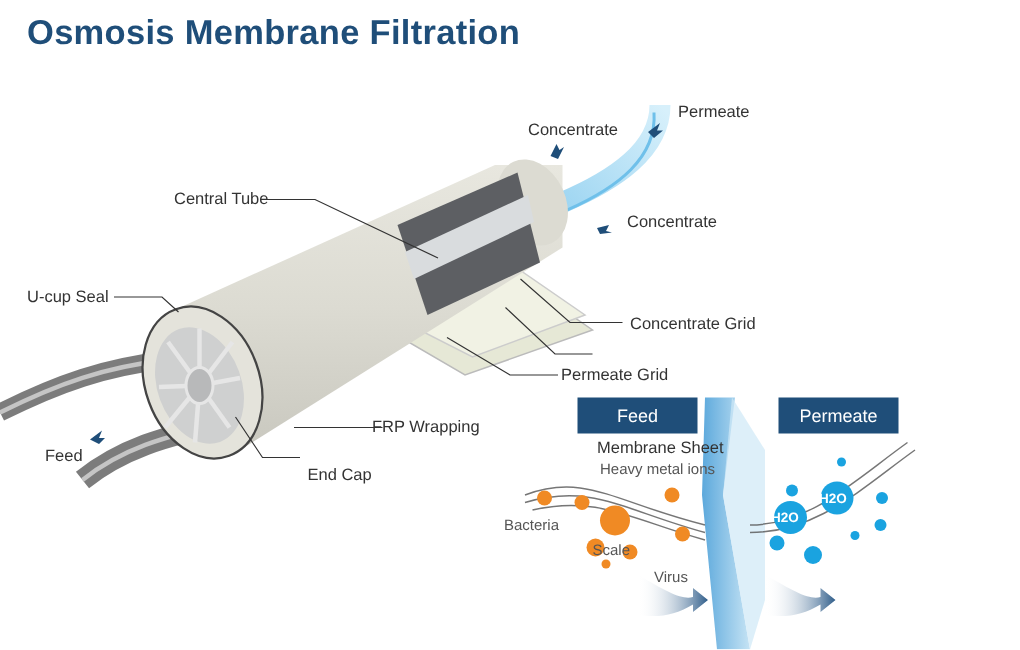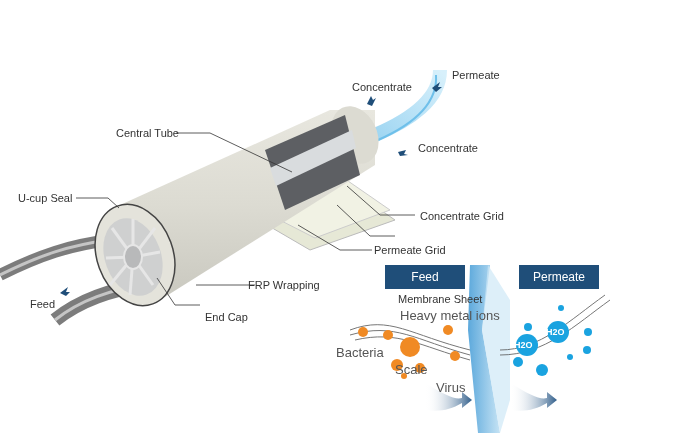--- a/index.html
+++ b/index.html
@@ -1,27 +1,28 @@
 <!DOCTYPE html>
 <html><head>
 <meta charset="utf-8">
 <style>
   html, body { margin:0; padding:0; background:#ffffff; }
   body { width:680px; height:433px; position:relative; overflow:hidden; font-family:"Liberation Sans", sans-serif; }
   .title { position:absolute; left:18px; top:8px; color:#1f4e79; font-weight:bold; font-size:23px; line-height:26px; letter-spacing:0.2px; }
   .lbl { position:absolute; font-size:11px; color:#333333; white-space:nowrap; }
   svg.main { position:absolute; left:0; top:0; }
   .box { position:absolute; background:#1f4e79; color:#ffffff; font-size:12px; text-align:center; line-height:24px; height:24px; }
-  .small { position:absolute; font-size:13px; color:#555555; white-space:nowrap; }
+  .small { position:absolute; font-size:10px; color:#555555; white-space:nowrap; }
   .h2o { position:absolute; color:#ffffff; font-size:9px; font-weight:bold; }
 </style>
 </head>
 <body>
 
 <div class="title">
+  <div>Osmosis Membrane Filtration</div>
 </div>
 
 <svg class="main" width="680" height="433" viewBox="0 0 680 433">
   <defs>
     <linearGradient id="tubeG" x1="0" y1="0" x2="0" y2="1">
       <stop offset="0" stop-color="#e8e7df"></stop>
       <stop offset="0.5" stop-color="#dcdbd2"></stop>
       <stop offset="1" stop-color="#c9c8bf"></stop>
     </linearGradient>
     <linearGradient id="waterG" x1="0" y1="1" x2="1" y2="0">

